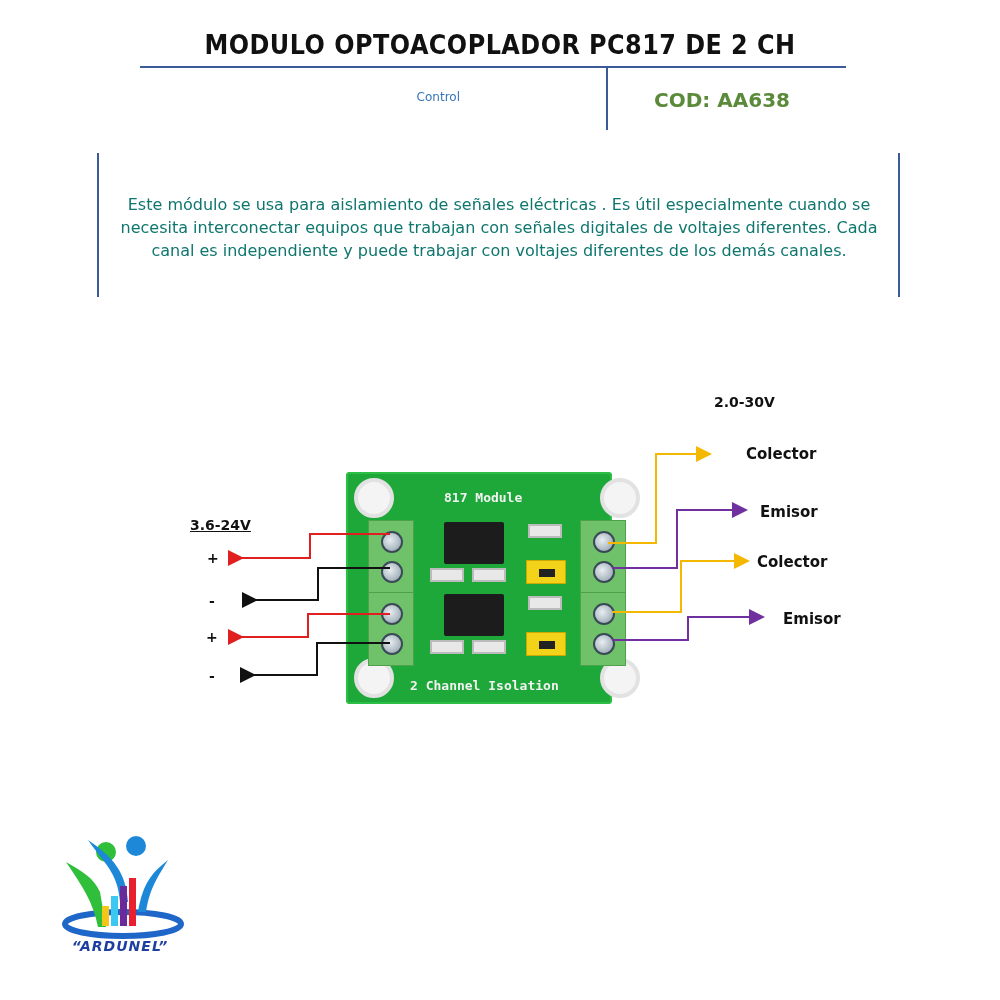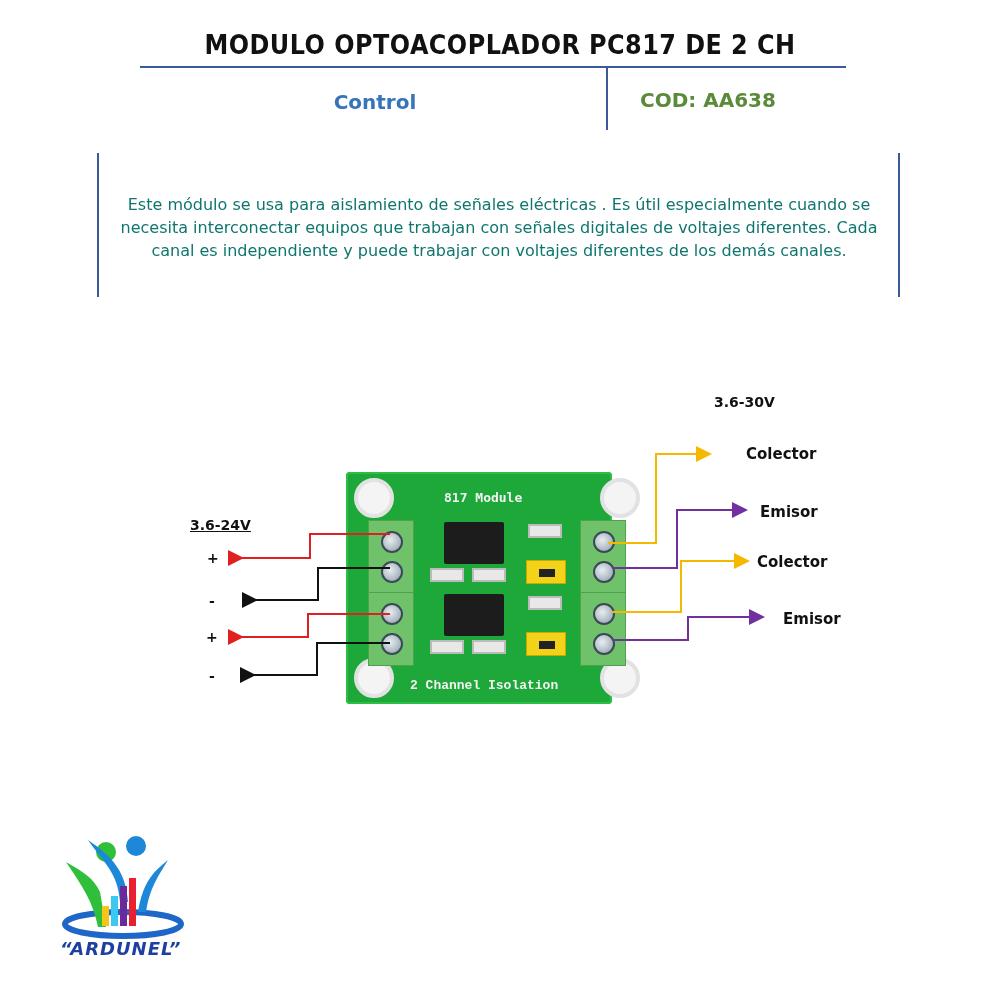--- a/index.html
+++ b/index.html
@@ -3,23 +3,23 @@
 <meta charset="utf-8">
 <style>
   * { box-sizing: border-box; margin: 0; padding: 0; }
   html, body { width: 1000px; height: 1000px; background: #ffffff; overflow: hidden; }
   body { position: relative; font-family: "DejaVu Sans", sans-serif; color: #111; }
 
   .title { position: absolute; left: 140px; top: 30px; width: 720px; text-align: center;
     font-family: "DejaVu Sans", sans-serif; font-weight: bold; font-size: 26px; letter-spacing: 0.5px; color: #111; transform: scaleX(0.92); }
   .hline { position: absolute; left: 140px; top: 66px; width: 706px; height: 2px; background: #3a5a9a; }
   .vline-mid { position: absolute; left: 606px; top: 66px; width: 2px; height: 64px; background: #3a5a9a; }
-  .category { position: absolute; left: 290px; top: 90px; width: 170px; text-align: center;
-    font-weight: bold; font-size: 20px; color: #3575b8; }
-  .code { position: absolute; left: 640px; top: 88px; width: 150px; text-align: left;
+  .category { position: absolute; left: 290px; top: 90px; width: 170px; text-align: right;
+    font-weight: normal; font-size: 12px; color: #3575b8; }
+  .code { position: absolute; left: 640px; top: 88px; width: 150px; text-align: right;
     font-weight: bold; font-size: 20px; color: #5a8a3a; }
 
   .desc-left { position: absolute; left: 97px; top: 153px; width: 2px; height: 144px; background: #3a5a9a; }
   .desc-right { position: absolute; left: 898px; top: 153px; width: 2px; height: 144px; background: #3a5a9a; }
   .desc { position: absolute; left: 105px; top: 193px; width: 788px; text-align: center;
     font-size: 16px; line-height: 23px; color: #0f766e; }
 
   .lbl { position: absolute; font-size: 14px; color: #111; font-weight: bold; }
 
   .board { position: absolute; left: 346px; top: 472px; width: 266px; height: 232px;
@@ -32,42 +32,42 @@
     background: radial-gradient(circle at 40% 40%, #e8eef2, #8a9aa6); border: 2px solid #3a4a55; }
   .chip { position: absolute; width: 60px; height: 42px; background: #1c1c1c; border-radius: 2px; }
   .smd { position: absolute; width: 34px; height: 14px; background: #e8e8e8; border: 2px solid #bbb; }
   .jumper { position: absolute; width: 40px; height: 24px; background: #f3d21a; border: 1px solid #c9a800; }
   .jumper::after { content: ""; position: absolute; left: 12px; top: 8px; width: 16px; height: 8px; background: #222; }
 
   svg.wires { position: absolute; left: 0; top: 0; width: 1000px; height: 1000px; pointer-events: none; }
 
   .logo { position: absolute; left: 58px; top: 832px; width: 130px; height: 130px; }
   .logo-text { position: absolute; left: 60px; top: 938px; width: 120px; text-align: center;
-    font-weight: bold; font-size: 18px; font-style: italic; color: #1c3fa0; letter-spacing: 1px; }
+    font-weight: bold; font-size: 14px; font-style: italic; color: #1c3fa0; letter-spacing: 1px; }
 </style>
 </head>
 <body>
 
 <div class="title">MODULO OPTOACOPLADOR PC817 DE 2 CH</div>
 <div class="hline"></div>
 <div class="vline-mid"></div>
 <div class="category">Control</div>
 <div class="code">COD: AA638</div>
 
 <div class="desc-left"></div>
 <div class="desc-right"></div>
 <div class="desc">Este módulo se usa para aislamiento de señales eléctricas . Es útil especialmente cuando se necesita interconectar equipos que trabajan con señales digitales de voltajes diferentes. Cada canal es independiente y puede trabajar con voltajes diferentes de los demás canales.</div>
 
 <div class="board">
   <div class="hole" style="left:8px;top:6px;"></div>
   <div class="hole" style="left:254px;top:6px;"></div>
   <div class="hole" style="left:8px;top:186px;"></div>
   <div class="hole" style="left:254px;top:186px;"></div>
   <div class="board-text" style="left:98px;top:18px;">817 Module</div>
-  <div class="board-text" style="left:64px;top:206px;font-family:Liberation Mono, monospace;">2 Channel Isolation</div>
+  <div class="board-text" style="left:64px;top:206px;">2 Channel Isolation</div>
 
   <div class="terminal" style="left:22px;top:48px;">
     <div class="screw" style="top:10px;"></div>
     <div class="screw" style="top:40px;"></div>
   </div>
   <div class="terminal" style="left:22px;top:120px;">
     <div class="screw" style="top:10px;"></div>
     <div class="screw" style="top:40px;"></div>
   </div>
   <div class="terminal" style="left:234px;top:48px;">
@@ -115,21 +115,21 @@
   <polyline points="612,612 681,612 681,561 742,561" fill="none" stroke="#f5b800" stroke-width="2" marker-end="url(#ar-yel)"></polyline>
   <polyline points="612,640 688,640 688,617 757,617" fill="none" stroke="#7030a0" stroke-width="2" marker-end="url(#ar-pur)"></polyline>
 </svg>
 
 <div class="lbl" style="left:190px;top:517px;text-decoration:underline;">3.6-24V</div>
 <div class="lbl" style="left:207px;top:550px;">+</div>
 <div class="lbl" style="left:209px;top:593px;">-</div>
 <div class="lbl" style="left:206px;top:629px;">+</div>
 <div class="lbl" style="left:209px;top:668px;">-</div>
 
-<div class="lbl" style="left:714px;top:394px;">3.6-30V</div>
+<div class="lbl" style="left:714px;top:394px;">2.0-30V</div>
 <div class="lbl" style="left:746px;top:445px;font-size:15px;">Colector</div>
 <div class="lbl" style="left:760px;top:503px;font-size:15px;">Emisor</div>
 <div class="lbl" style="left:757px;top:553px;font-size:15px;">Colector</div>
 <div class="lbl" style="left:783px;top:610px;font-size:15px;">Emisor</div>
 
 <svg class="logo" viewBox="0 0 130 130">
   <ellipse cx="65" cy="92" rx="58" ry="12" fill="none" stroke="#1e66c8" stroke-width="6"></ellipse>
   <path d="M8,30 C25,40 35,45 42,60 L48,95 L40,95 C35,70 25,55 8,30 z" fill="#2fbf3a"></path>
   <circle cx="48" cy="20" r="10" fill="#2fbf3a"></circle>
   <path d="M30,8 C45,30 60,40 62,70 L70,70 C68,40 55,25 30,8 z" fill="#1e88d8"></path>

